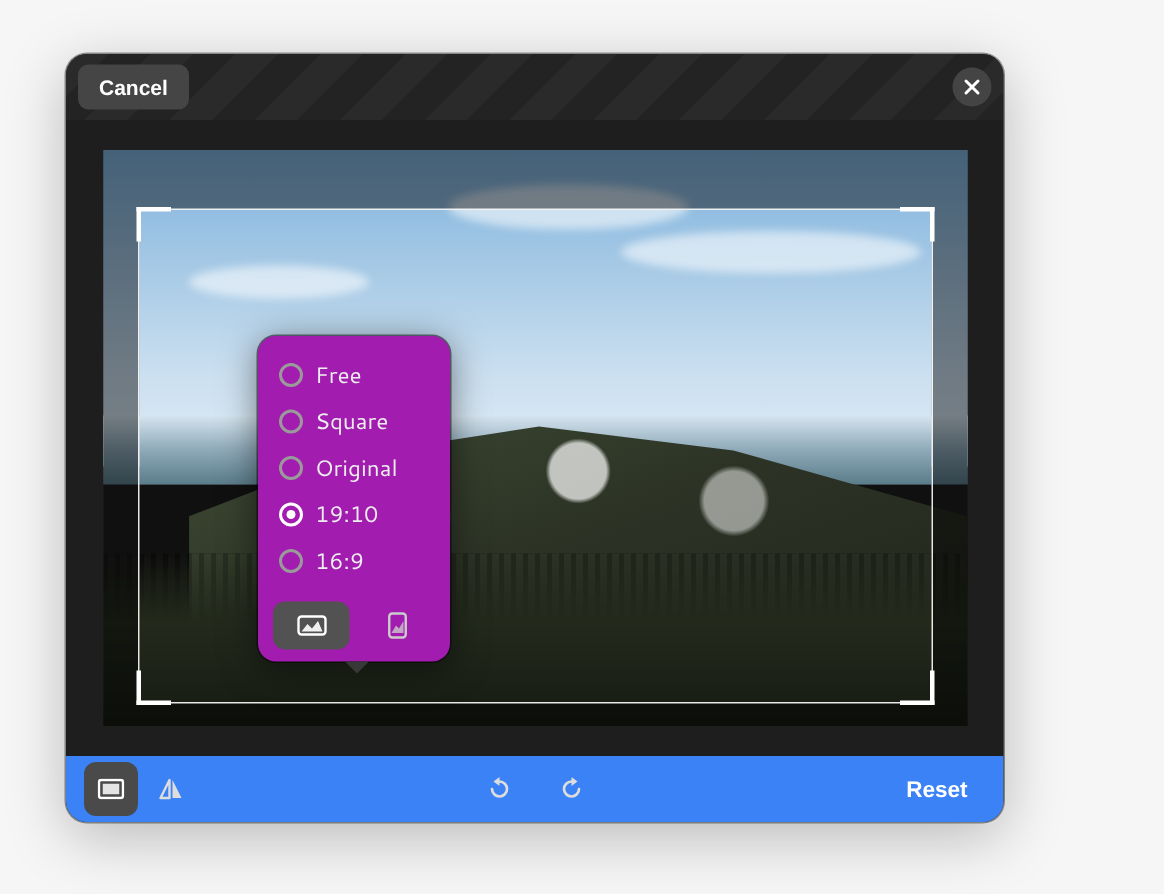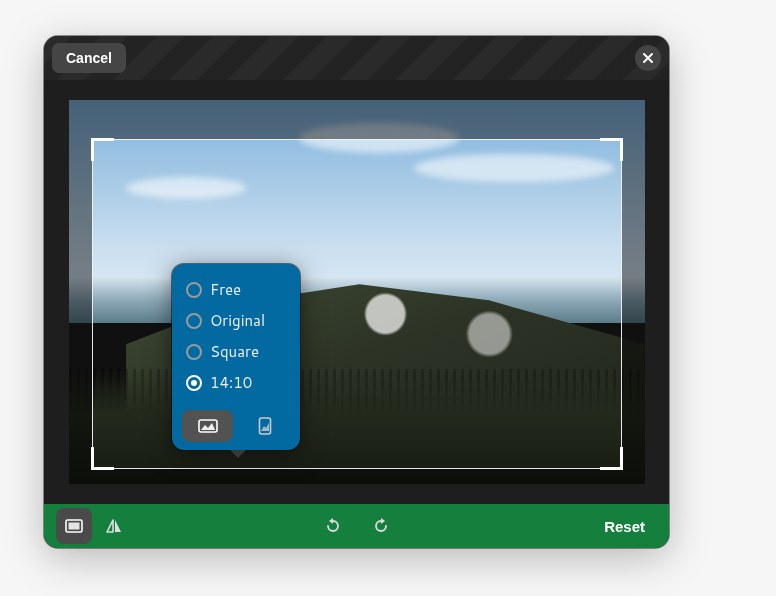--- a/index.html
+++ b/index.html
@@ -150,26 +150,25 @@
   .handle.tl { left:-2px; top:-2px; border-right:none; border-bottom:none; }
   .handle.tr { right:-2px; top:-2px; border-left:none; border-bottom:none; }
   .handle.bl { left:-2px; bottom:-2px; border-right:none; border-top:none; }
   .handle.br { right:-2px; bottom:-2px; border-left:none; border-top:none; }
 
   .popover {
     position:absolute;
     left:128px;
     top:144px;
     width:120px;
-    background:#0369a1;
+    background:#a21caf;
     border-radius:12px;
     box-shadow: 0 4px 24px rgba(0,0,0,0.5), 0 0 0 1px rgba(0,0,0,0.5);
     padding:10px 4px 6px 4px;
     z-index: 20;
-    margin-top: 40px;
   }
   .popover::after {
     content:"";
     position:absolute;
     bottom:-8px;
     left:58px;
     width:0; height:0;
     border-left:8px solid transparent;
     border-right:8px solid transparent;
     border-top:8px solid #383838;
@@ -218,21 +217,21 @@
     color:#ccc;
     display:flex;
     align-items:center;
     justify-content:center;
     cursor:pointer;
   }
   .orient-btn.active { background:#525252; color:#fff; }
 
   .bottom-bar {
     height:44px;
-    background:#15803d;
+    background:#3b82f6;
     display:flex;
     align-items:center;
     padding:0 12px;
     gap:4px;
     flex: 0 0 auto;
   }
   .bb-spacer-left { width:140px; display:flex; gap:4px; }
   .bb-center { flex:1; display:flex; justify-content:center; gap:12px; }
   .bb-right { width:140px; display:flex; justify-content:flex-end; }
   .tool-btn {
@@ -313,29 +312,33 @@
     </div>
 
     <div class="popover">
       <div id="ratio-list">
           <div class="ratio-item">
             <span class="radio"></span>
             <span>Free</span>
           </div>
           <div class="ratio-item">
             <span class="radio"></span>
+            <span>Square</span>
+          </div>
+          <div class="ratio-item">
+            <span class="radio"></span>
             <span>Original</span>
           </div>
           <div class="ratio-item">
-            <span class="radio"></span>
-            <span>Square</span>
+            <span class="radio checked"></span>
+            <span>19:10</span>
           </div>
           <div class="ratio-item">
-            <span class="radio checked"></span>
-            <span>14:10</span>
+            <span class="radio"></span>
+            <span>16:9</span>
           </div>
         </div>
       <div class="orientation-row">
         <button class="orient-btn active">
           <span>
             <svg width="20" height="16" viewBox="0 0 20 16">
                 <rect x="1" y="2" width="18" height="12" rx="2" fill="none" stroke="currentColor" stroke-width="1.6"></rect>
                 <path d="M3 12 L7 7 L10 10 L14 5 L17 12 Z" fill="currentColor" opacity="0.9"></path>
               </svg>
           </span>

